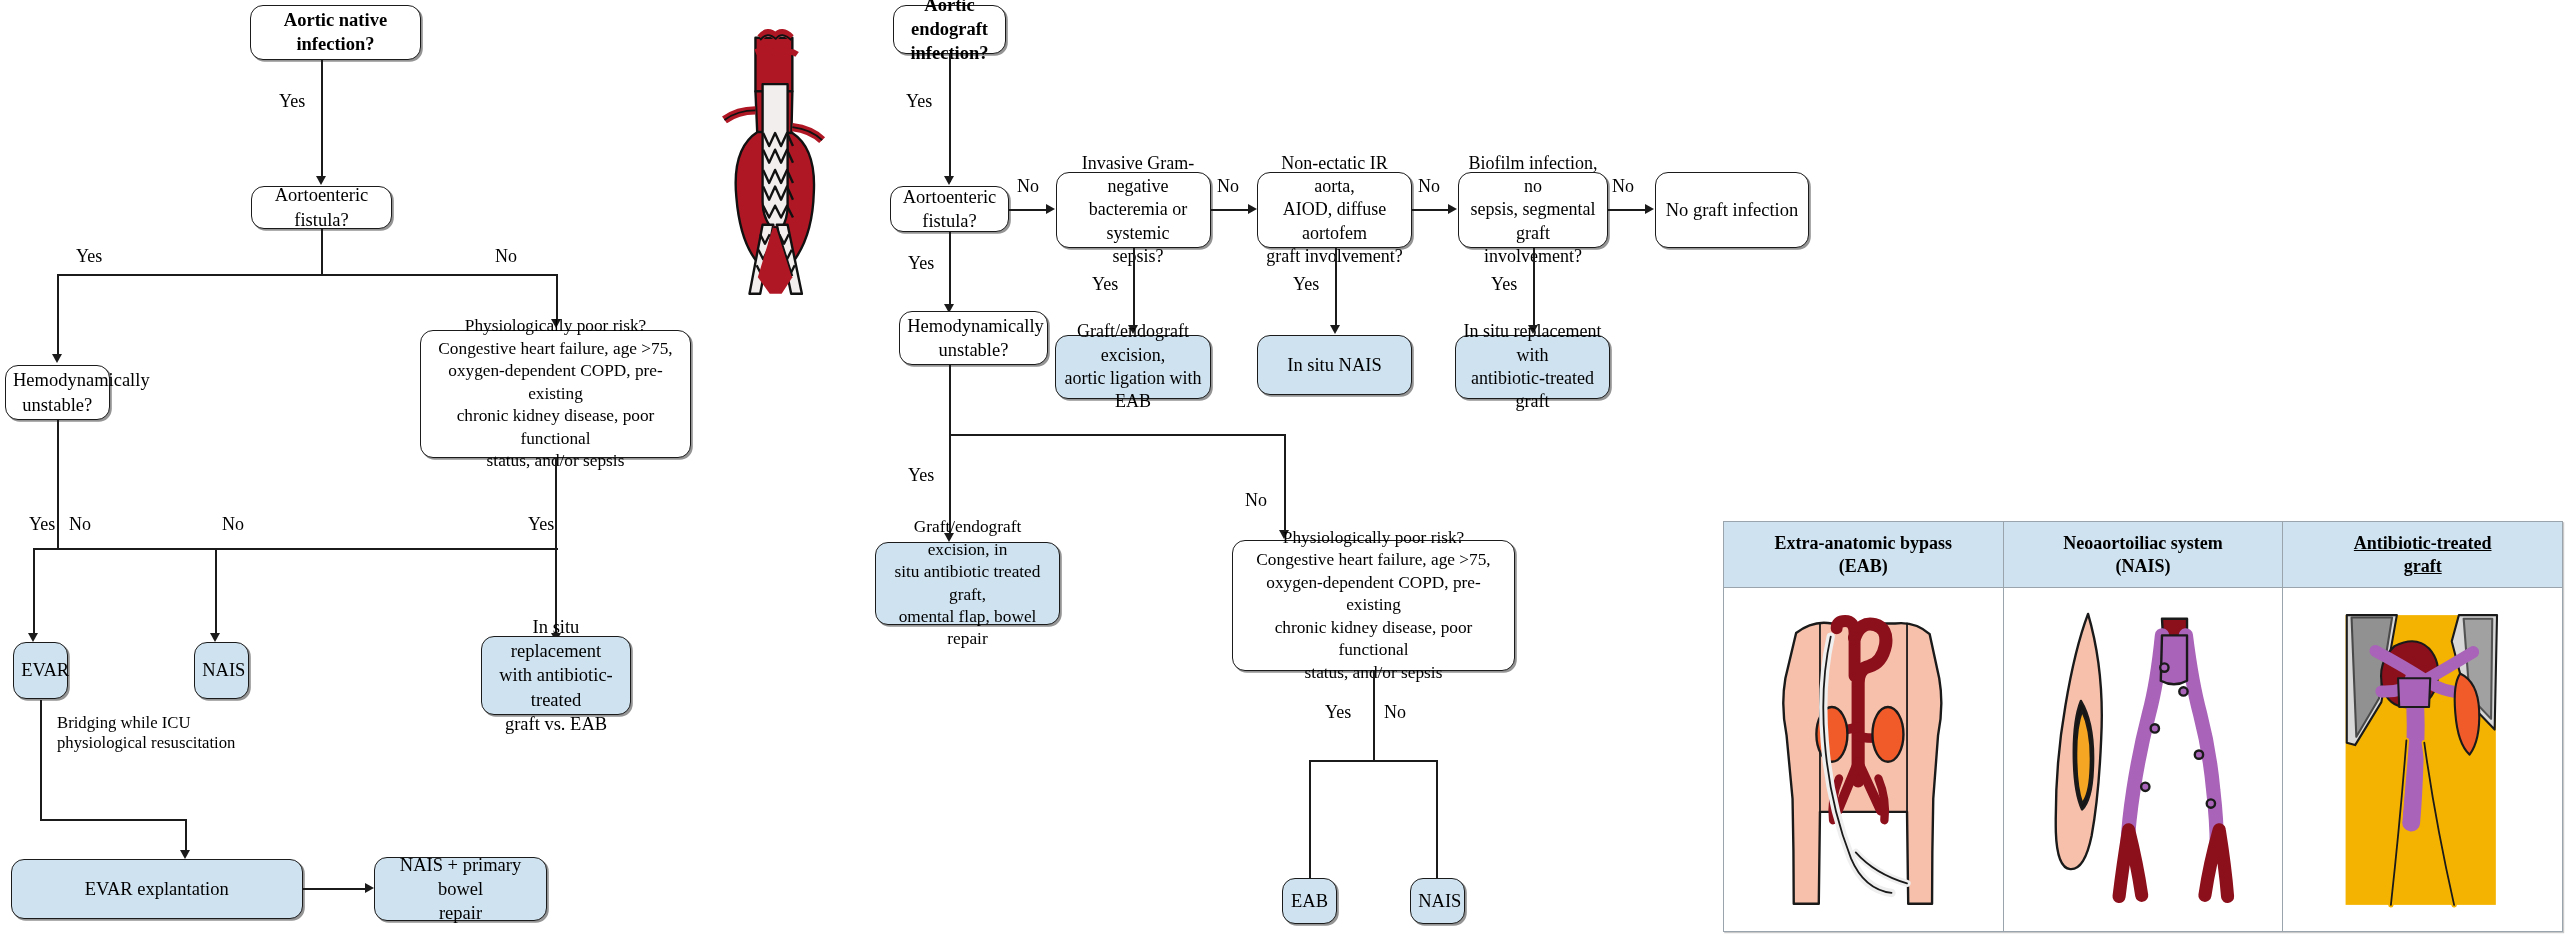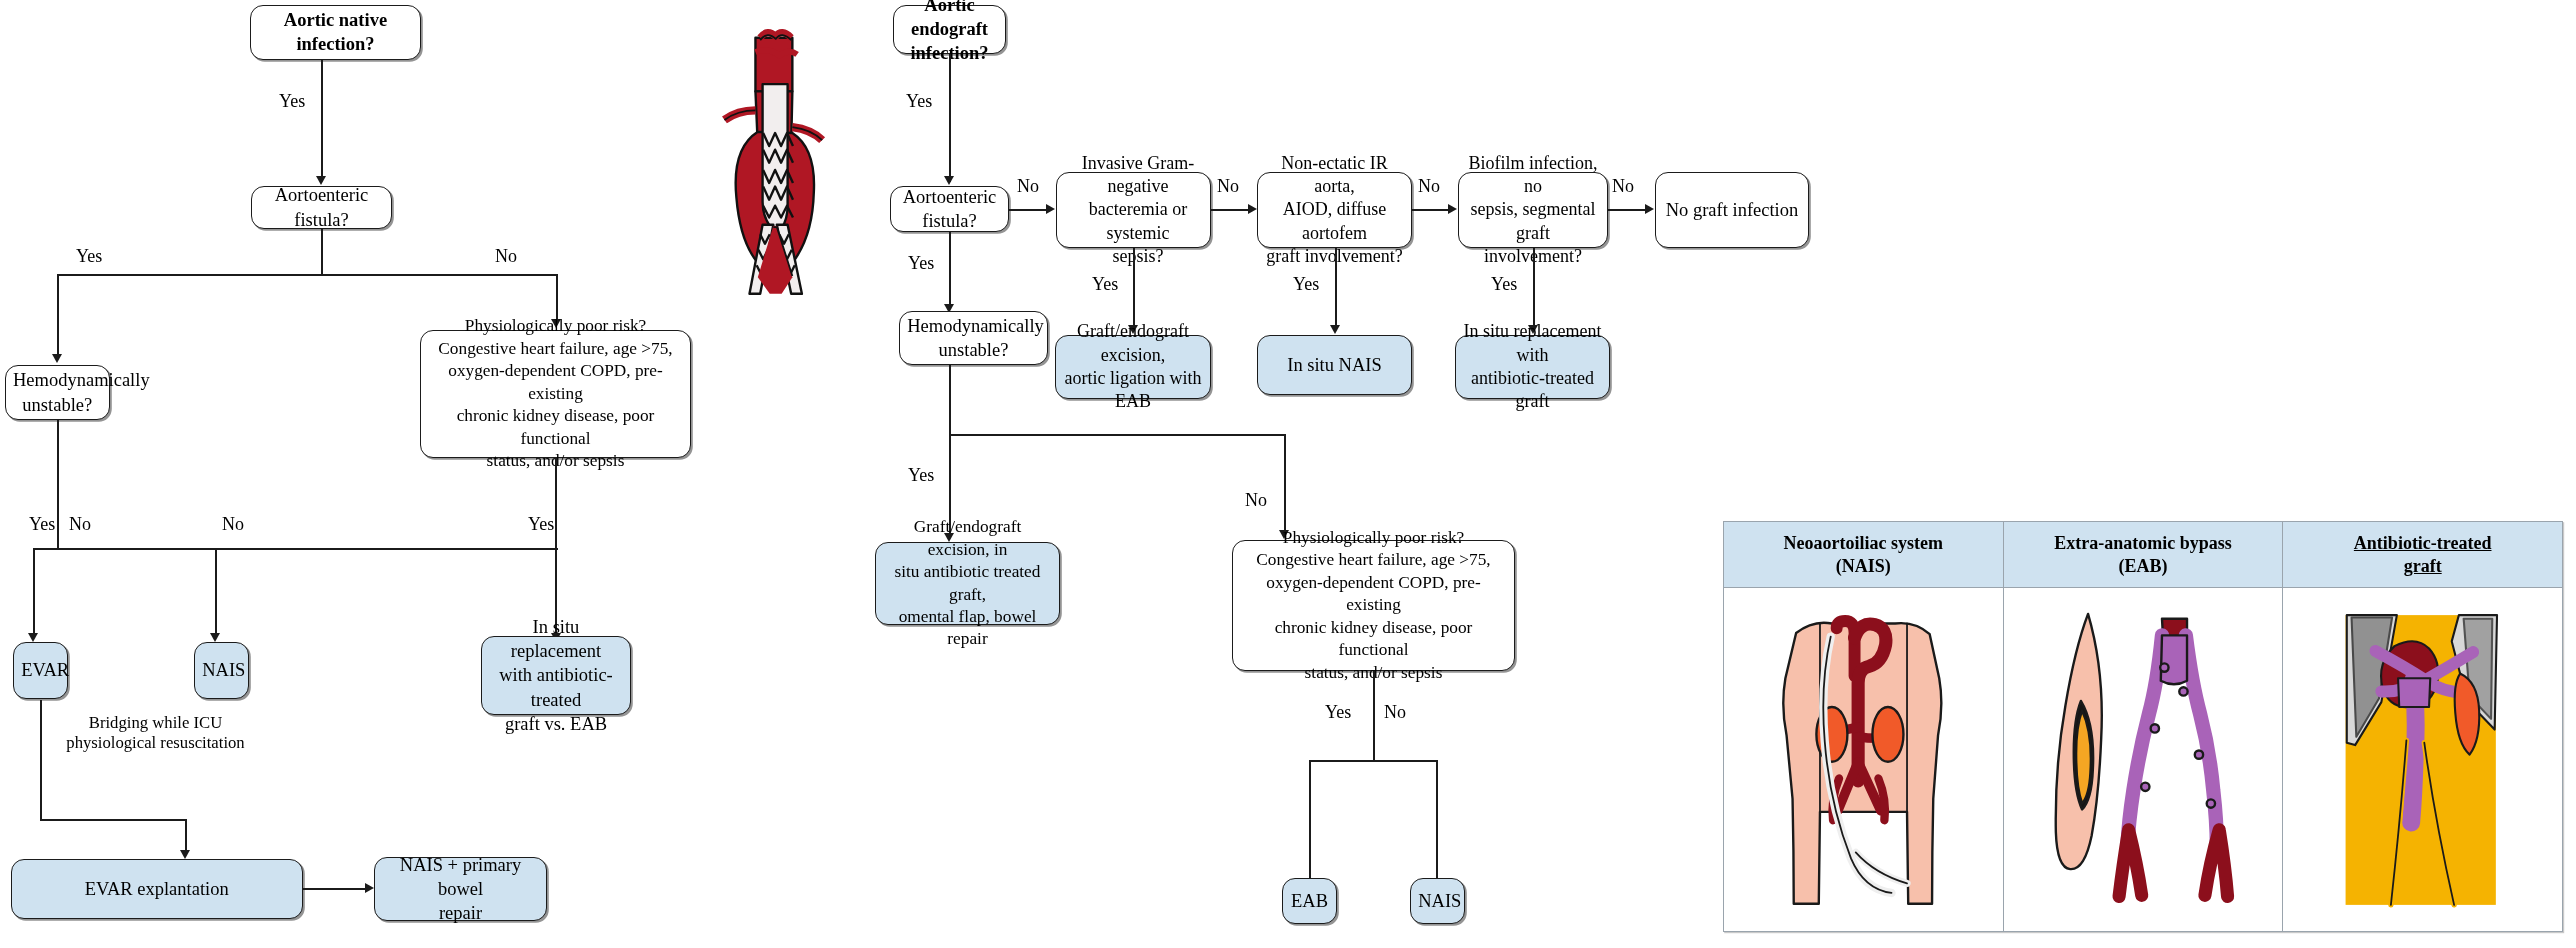--- a/index.html
+++ b/index.html
@@ -43,21 +43,21 @@
   .node .txt { display: block; width: 100%; }
 
   
   .elabel {
     position: absolute;
     font-size: 18px;
     color: #000000;
     white-space: nowrap;
     line-height: 1.22;
   }
-  .elabel.multi { white-space: normal; text-align: center; }
+  .elabel.multi { white-space: normal; text-align: left; }
 
   
   .ln {
     position: absolute;
     background: #1b1b1b;
   }
   .ln.v { width: 1.5px; }
   .ln.h { height: 1.5px; }
 
   
@@ -401,28 +401,28 @@
 
   <div class="node blue" style="left:1410px; top:878px; width:55px; height:46px;">
     <span class="txt">NAIS</span>
   </div>
 
   <div id="legend" style="left:1723px; top:521px; width:840px; height:411px;">
 
     <div class="hdr-row">
       <div class="hdr-cell">
         <span>
-          <span>Neoaortoiliac system</span><br>
-          <span>(NAIS)</span>
+          <span>Extra-anatomic bypass</span><br>
+          <span>(EAB)</span>
         </span>
       </div>
       <div class="hdr-cell">
         <span>
-          <span>Extra-anatomic bypass</span><br>
-          <span>(EAB)</span>
+          <span>Neoaortoiliac system</span><br>
+          <span>(NAIS)</span>
         </span>
       </div>
       <div class="hdr-cell">
         <span>
           <span>Antibiotic-treated</span><br>
           <span>graft</span>
         </span>
       </div>
     </div>
 

